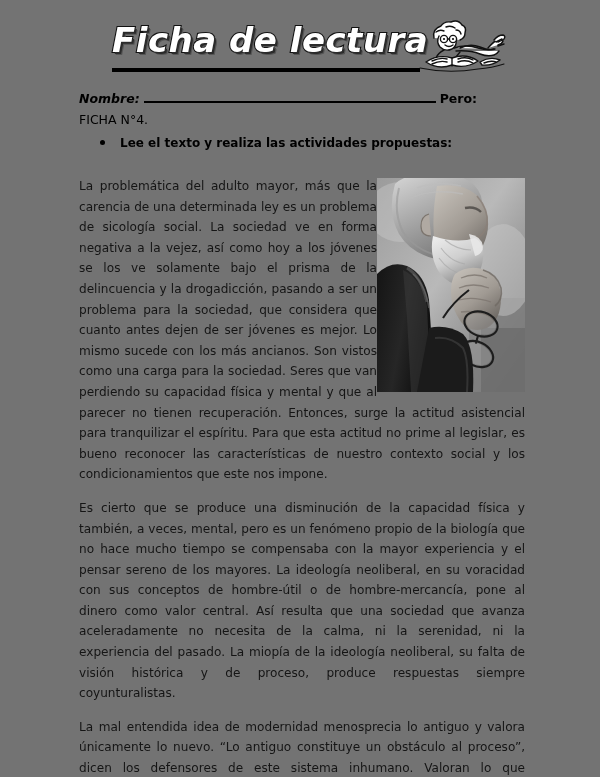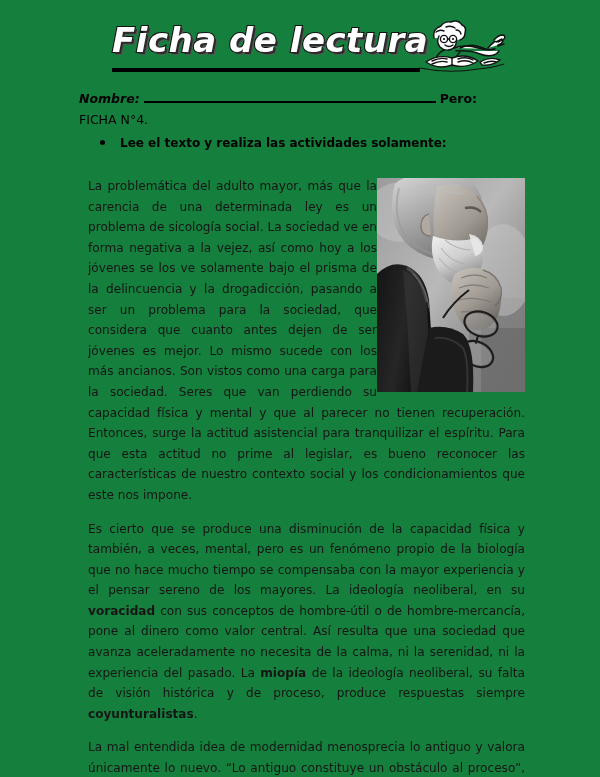--- a/index.html
+++ b/index.html
@@ -12,21 +12,21 @@
     height: 777px;
     position: relative;
     font-family: "DejaVu Sans", sans-serif;
     color: #000000;
     overflow: hidden;
   }
 
   .page {
     position: absolute;
     inset: 0;
-    background: #15803d;
+    background: #737373;
   }
 
   
   .header {
     position: absolute;
     left: 0;
     top: 6px;
     width: 600px;
     height: 76px;
   }
@@ -124,24 +124,24 @@
     left: 79px;
     top: 176px;
     width: 446px;
     font-size: 12.1px;
     line-height: 20.6px;
     text-align: justify;
     text-justify: inter-word;
     color: #151515;
   }
   .body-text p {
-    margin: 0 0 13px 9px;
+    margin: 0 0 13px 0;
   }
   .body-text p:last-child { margin-bottom: 0; }
-  .body-text b { font-weight: bold; }
+  .body-text b { font-weight: normal; }
 
   
   .photo {
     float: right;
     width: 148px;
     height: 214px;
     margin: 2px 0 6px 12px;
     position: relative;
     overflow: hidden;
     background: #1a1a1a;
@@ -203,21 +203,21 @@
     </div>
   </div>
 
   <div class="name-line">
     <span class="name-label">Nombre:</span><span class="name-blank"></span><span class="course-label">Pero:</span>
   </div>
 
   <div class="ficha-num">FICHA N°4.</div>
 
   <div class="task-item">
-    <span class="task-bullet"></span><span>Lee el texto y realiza las actividades solamente:</span>
+    <span class="task-bullet"></span><span>Lee el texto y realiza las actividades propuestas:</span>
   </div>
 
   <div class="body-text" id="reading-body">
 
     <div class="photo">
       <svg viewBox="0 0 148 214" xmlns="http://www.w3.org/2000/svg" preserveAspectRatio="none">
         <defs>
           <linearGradient id="bgBlur" x1="0" y1="0" x2="1" y2="1">
             <stop offset="0%" stop-color="#9b9b9b"></stop>
             <stop offset="45%" stop-color="#b9b9b9"></stop>

